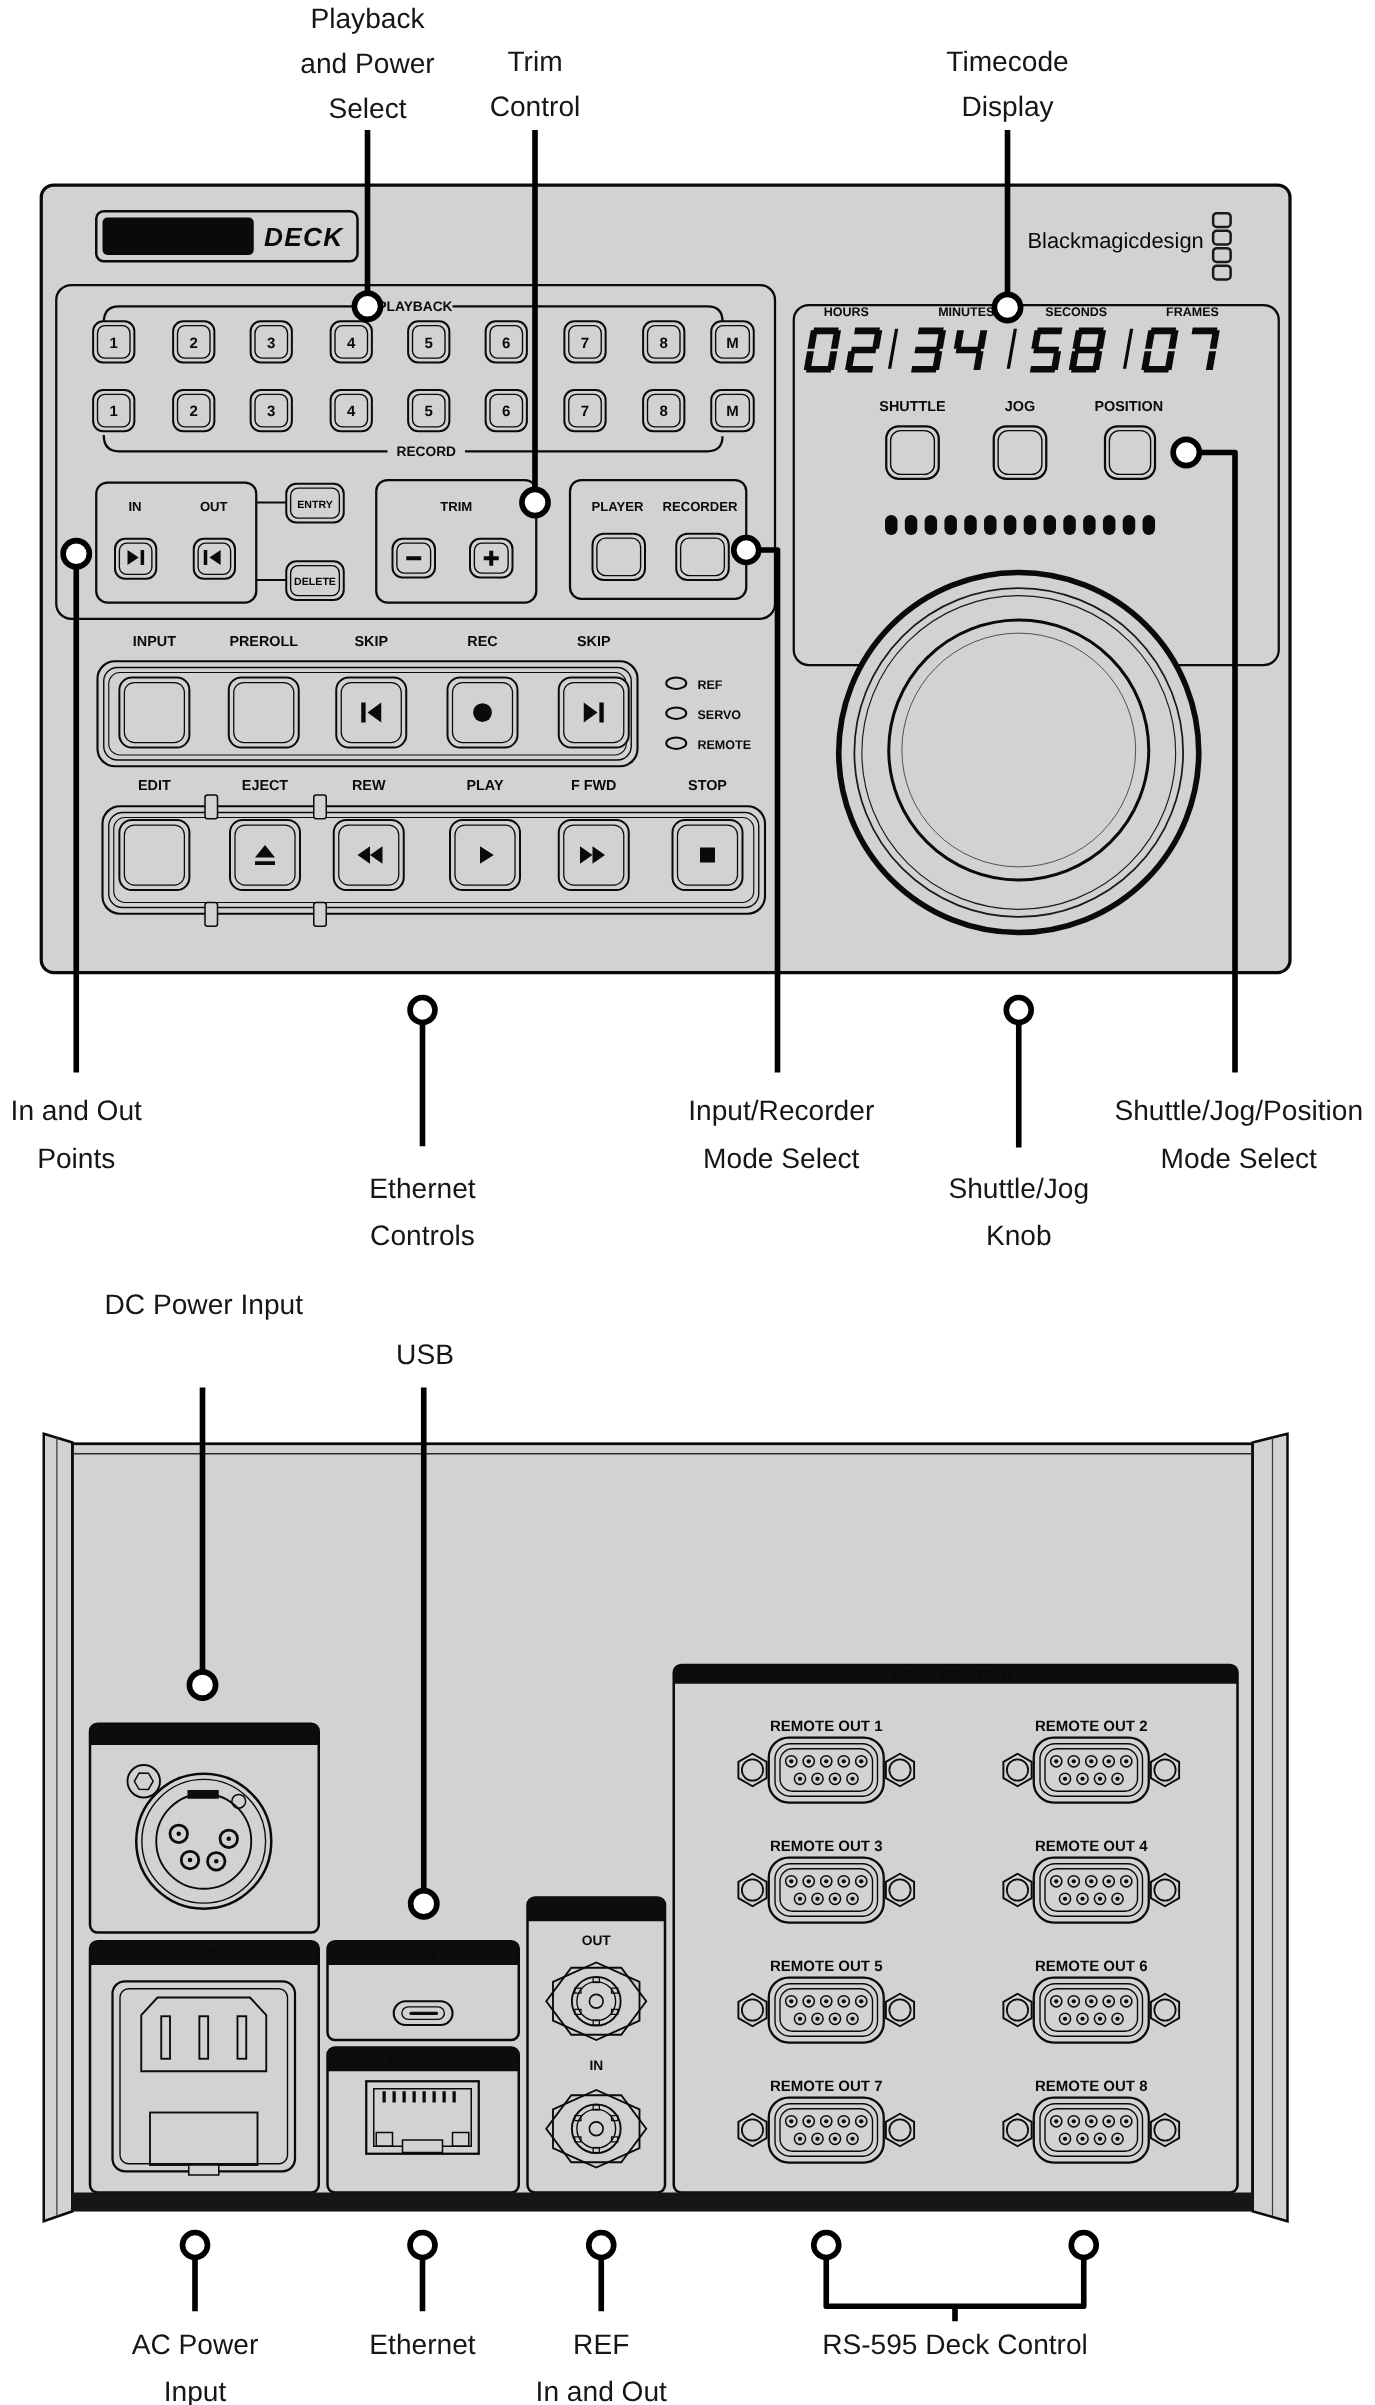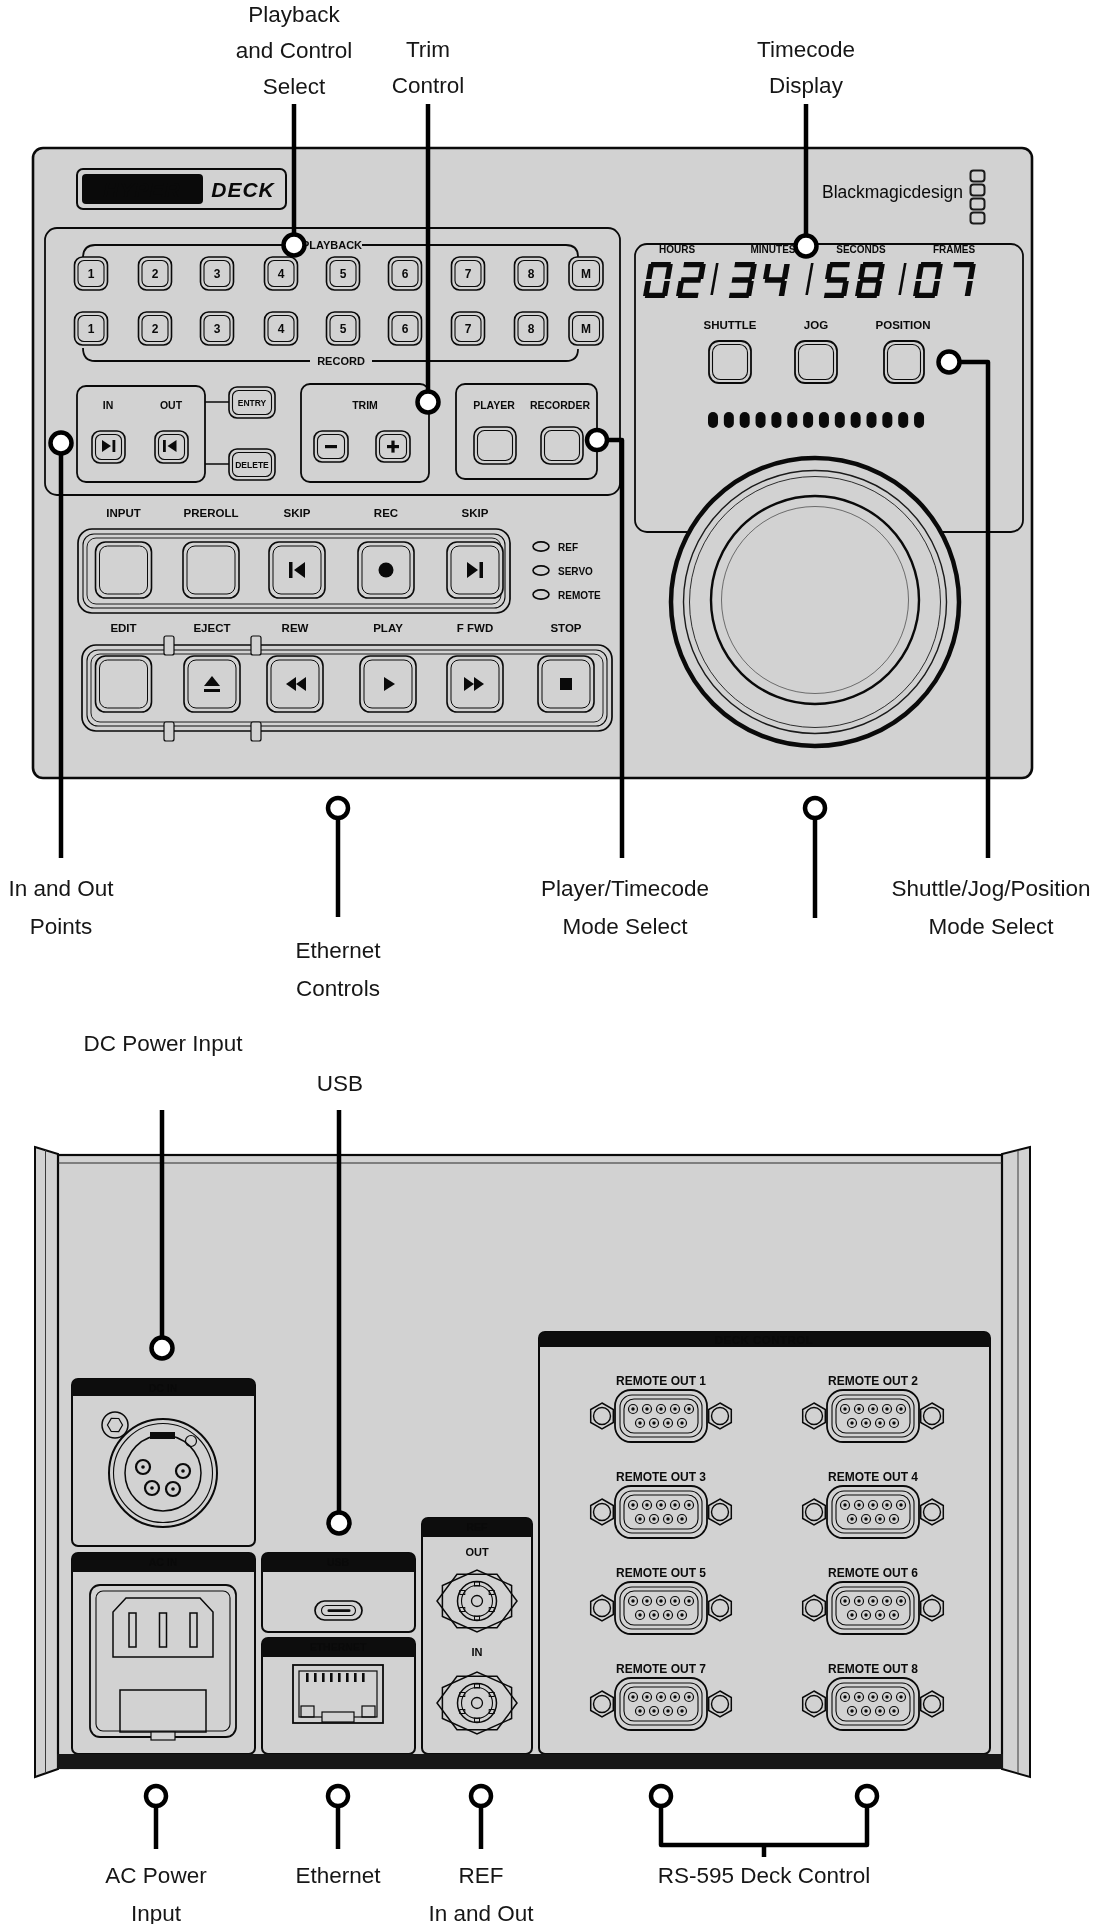--- a/index.html
+++ b/index.html
@@ -791,42 +791,46 @@
     <circle cx="156" cy="1796" r="10"></circle>
     <circle cx="338" cy="1796" r="10"></circle>
     <circle cx="481" cy="1796" r="10"></circle>
     <circle cx="661" cy="1796" r="10"></circle>
     <circle cx="867" cy="1796" r="10"></circle>
   </g>
 </svg>
 
 <div class="callout" style="left:294px;top:-3px;">
   <div>Playback</div>
-  <div>and Control</div>
+  <div>and Power</div>
   <div>Select</div>
 </div>
 <div class="callout" style="left:428px;top:32px;">
   <div>Trim</div>
       <div>Control</div>
 </div>
 <div class="callout" style="left:806px;top:32px;">
   <div>Timecode</div>
       <div>Display</div>
 </div>
 <div class="callout b" style="left:61px;top:870px;">
   <div>In and Out</div>
       <div>Points</div>
 </div>
 <div class="callout b" style="left:338px;top:932px;">
   <div>Ethernet</div>
       <div>Controls</div>
 </div>
 <div class="callout b" style="left:625px;top:870px;">
-  <div>Player/Timecode</div>
+  <div>Input/Recorder</div>
       <div>Mode Select</div>
+</div>
+<div class="callout b" style="left:815px;top:932px;">
+  <div>Shuttle/Jog</div>
+      <div>Knob</div>
 </div>
 <div class="callout b" style="left:991px;top:870px;">
   <div>Shuttle/Jog/Position</div>
       <div>Mode Select</div>
 </div>
 <div class="callout" style="left:163px;top:1026px;">
   <div>DC Power Input</div>
 </div>
 <div class="callout" style="left:340px;top:1066px;">
   <div>USB</div>

